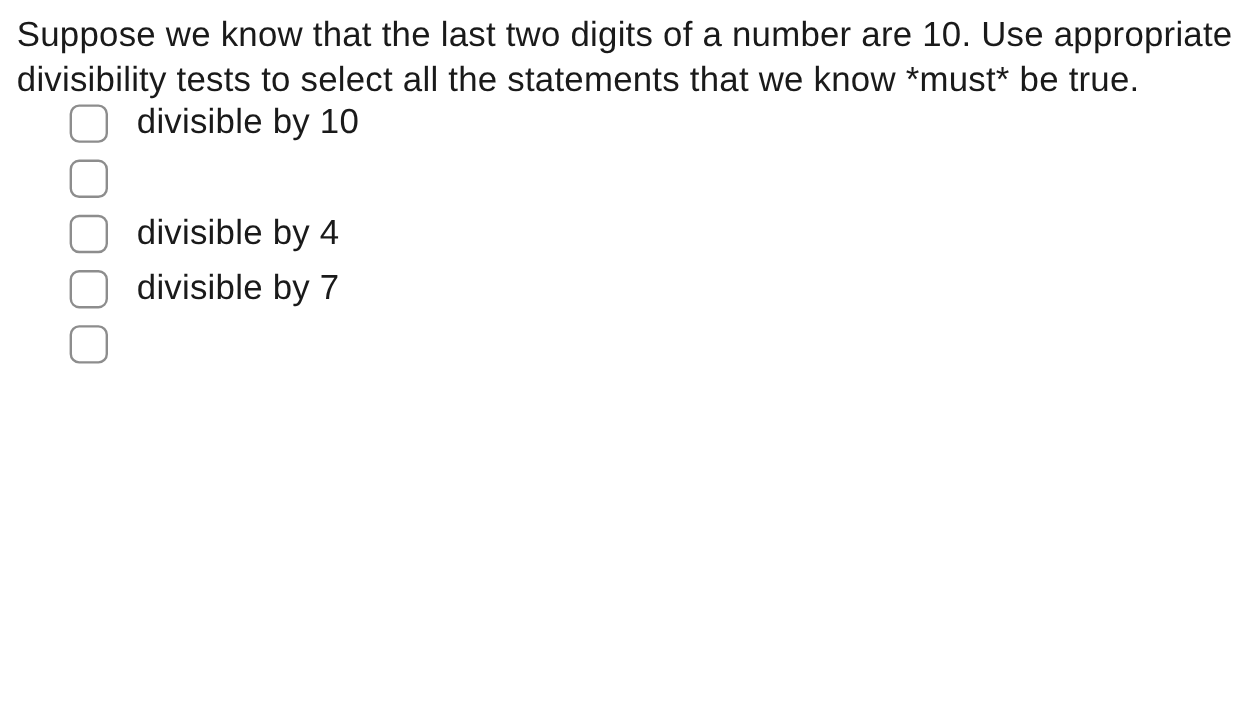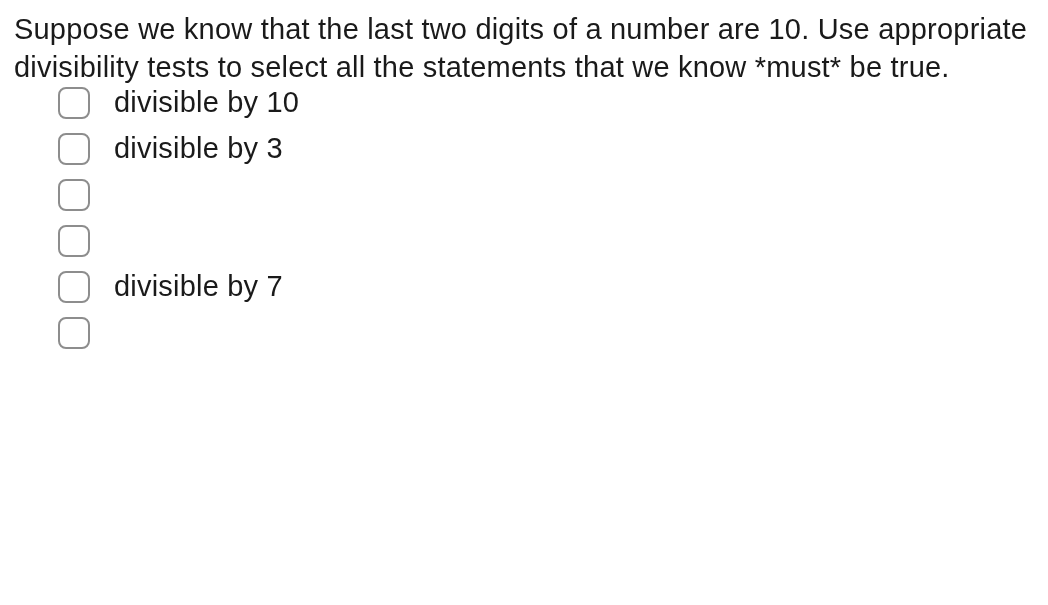--- a/index.html
+++ b/index.html
@@ -52,31 +52,28 @@
 <div class="page">
   <div class="prompt">Suppose we know that the last two digits of a number are 10. Use appropriate divisibility tests to select all the statements that we know *must* be true.</div>
 
   <div class="options">
 
     <div class="option">
       <div class="checkbox"></div>
       <span class="option-label">divisible by 10</span>
     </div>
 
-    <div class="option">
-      <div class="checkbox"></div>
-      <span class="option-label">divisible by 3</span>
-    </div>
 
     <div class="option">
       <div class="checkbox"></div>
     </div>
 
     <div class="option">
       <div class="checkbox"></div>
+      <span class="option-label">divisible by 4</span>
     </div>
 
     <div class="option">
       <div class="checkbox"></div>
       <span class="option-label">divisible by 7</span>
     </div>
 
     <div class="option">
       <div class="checkbox"></div>
     </div>

